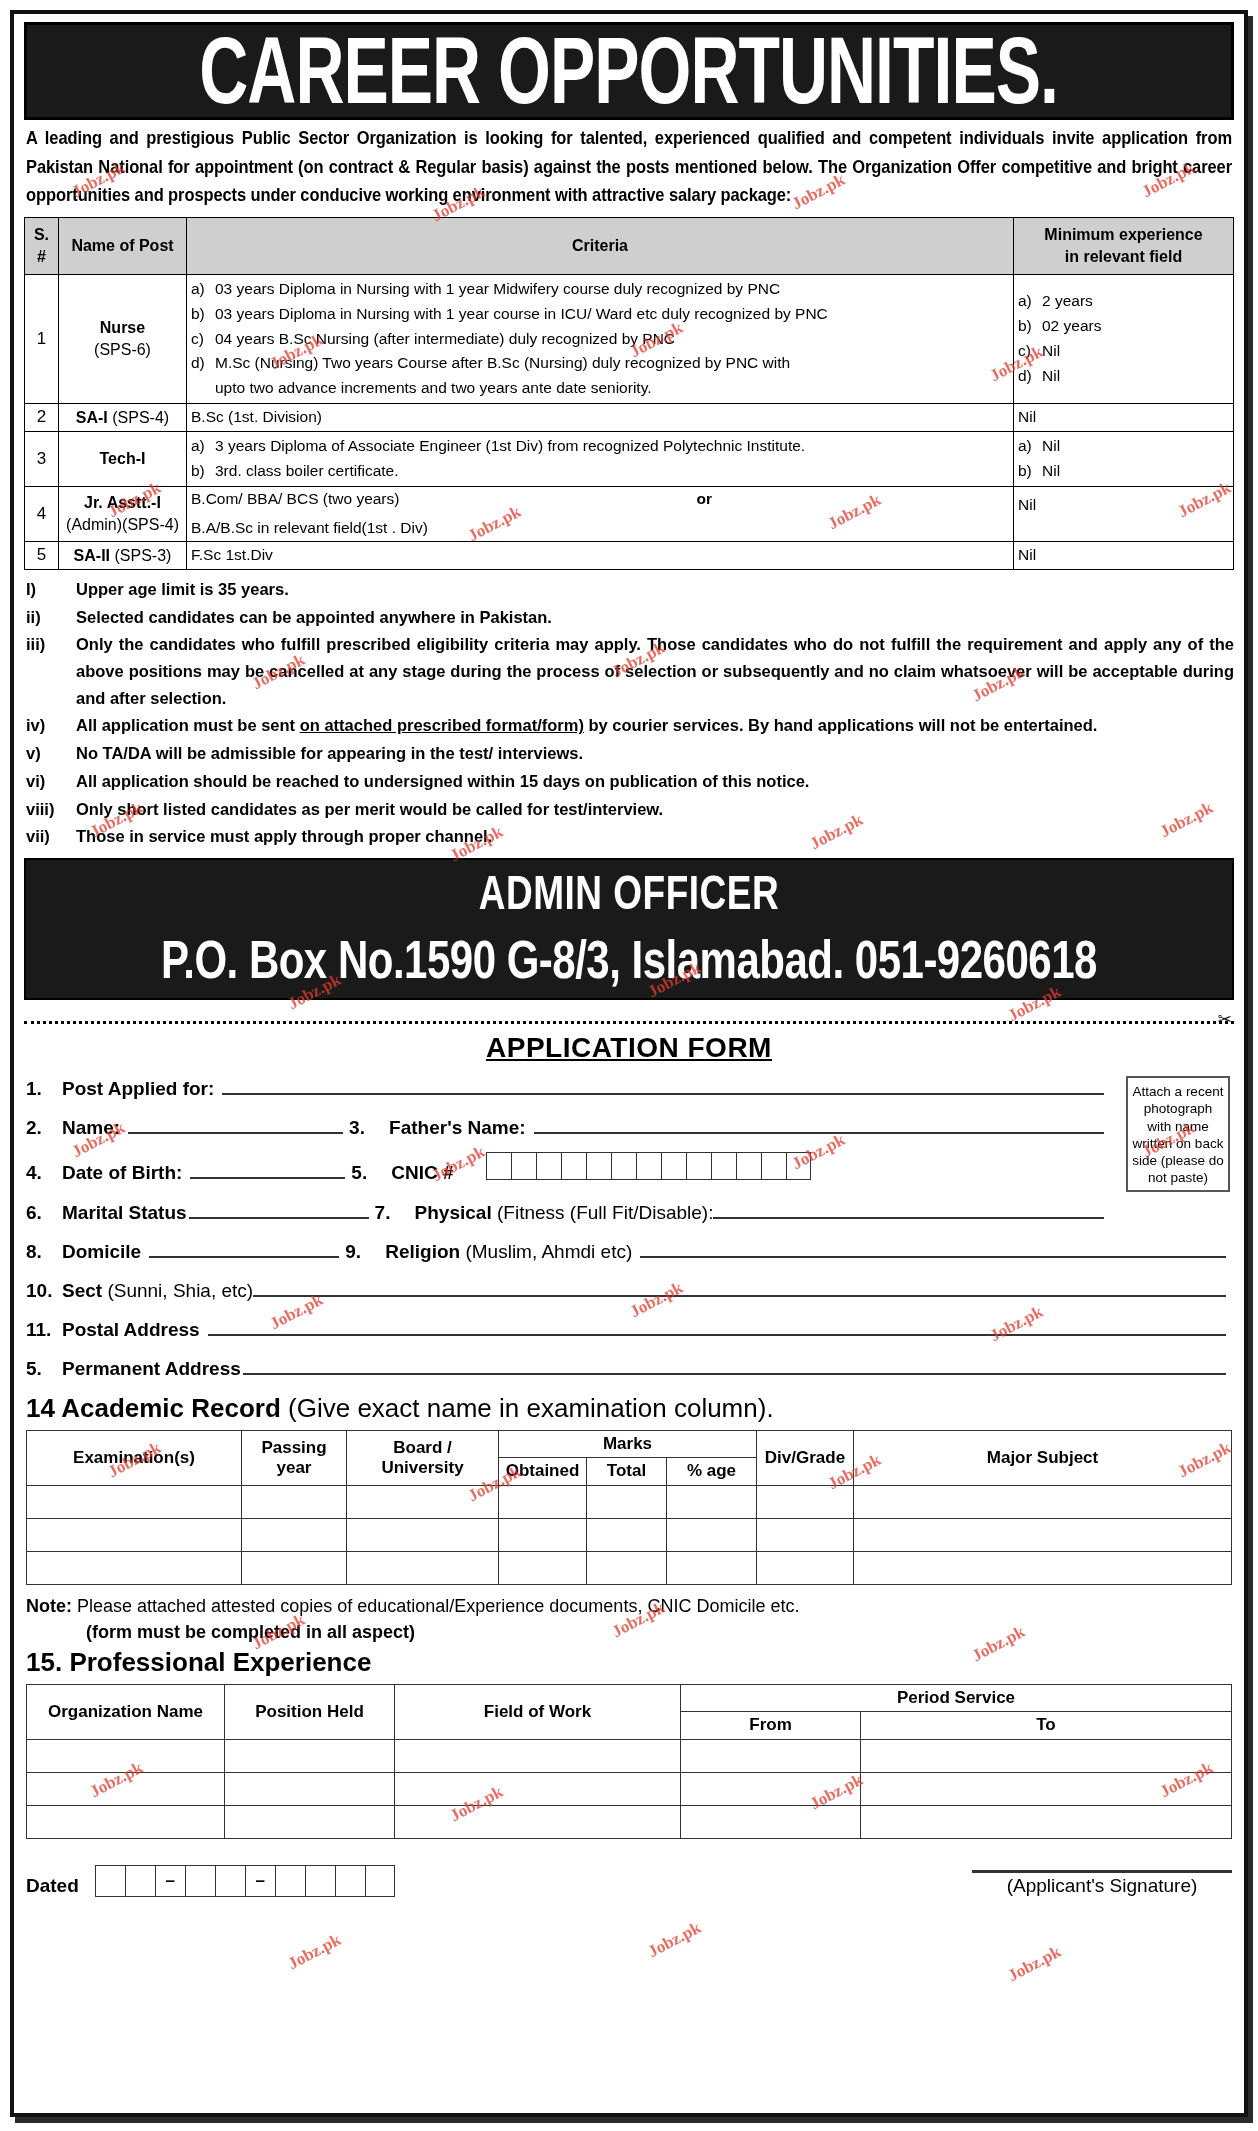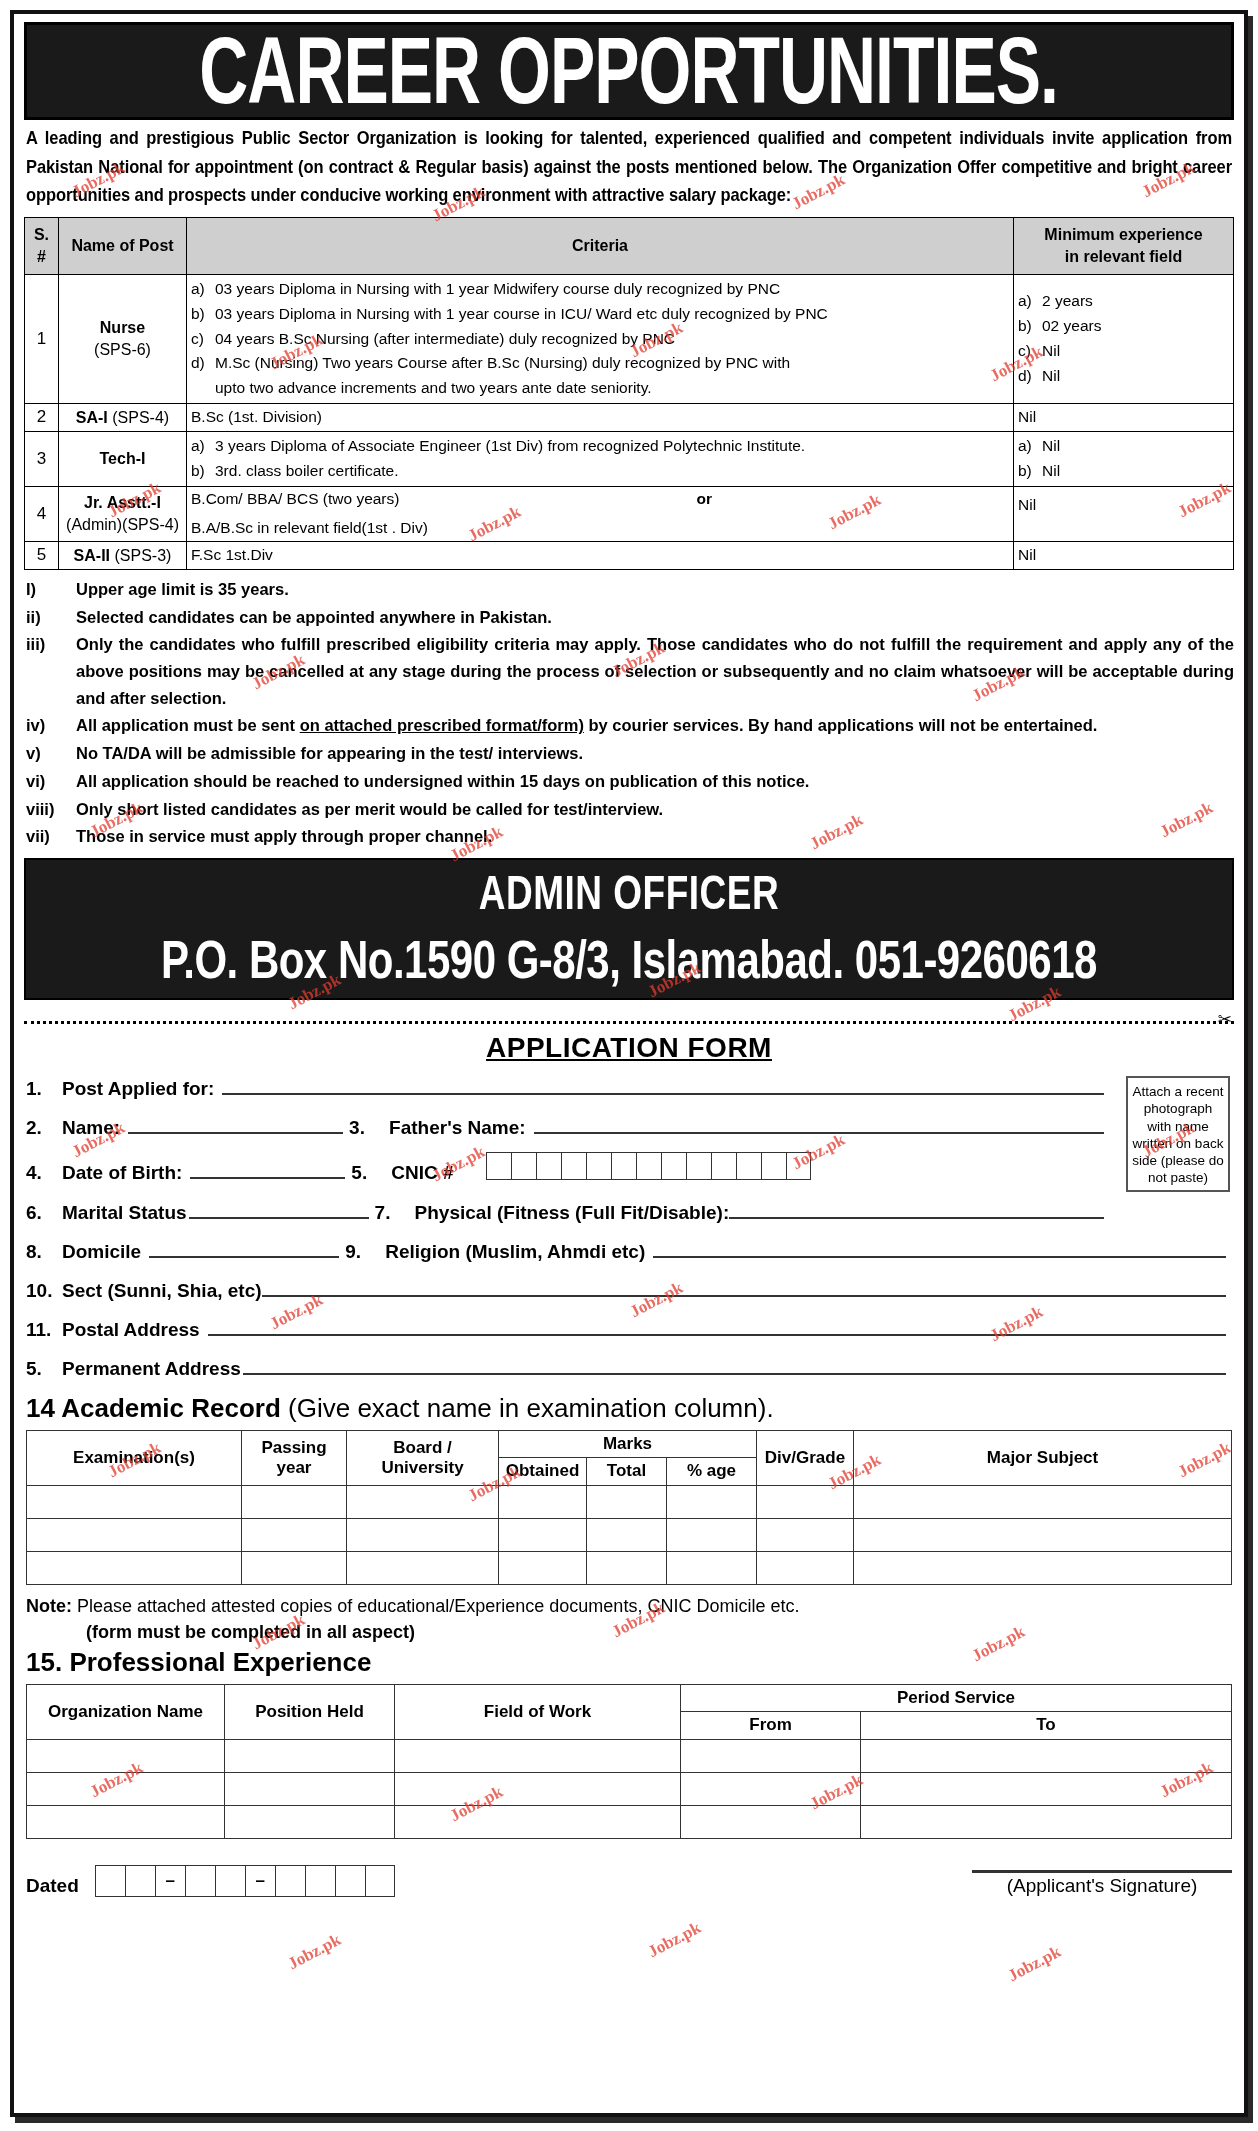--- a/index.html
+++ b/index.html
@@ -189,21 +189,21 @@
   .frow {
     display: flex;
     align-items: flex-end;
     font-size: 19px;
     font-weight: bold;
     margin-bottom: 13px;
     min-height: 26px;
   }
   .fnum { width: 36px; flex: 0 0 36px; }
   .flbl { white-space: nowrap; }
-  .flbl .norm { font-weight: bold; }
+  .flbl .norm { font-weight: normal; }
   .rule {
     flex: 1 1 auto;
     border-bottom: 2.5px solid #333;
     margin: 0 6px 5px 8px;
     height: 1px;
   }
 
   .photo-box {
     position: absolute;
     right: 4px;

